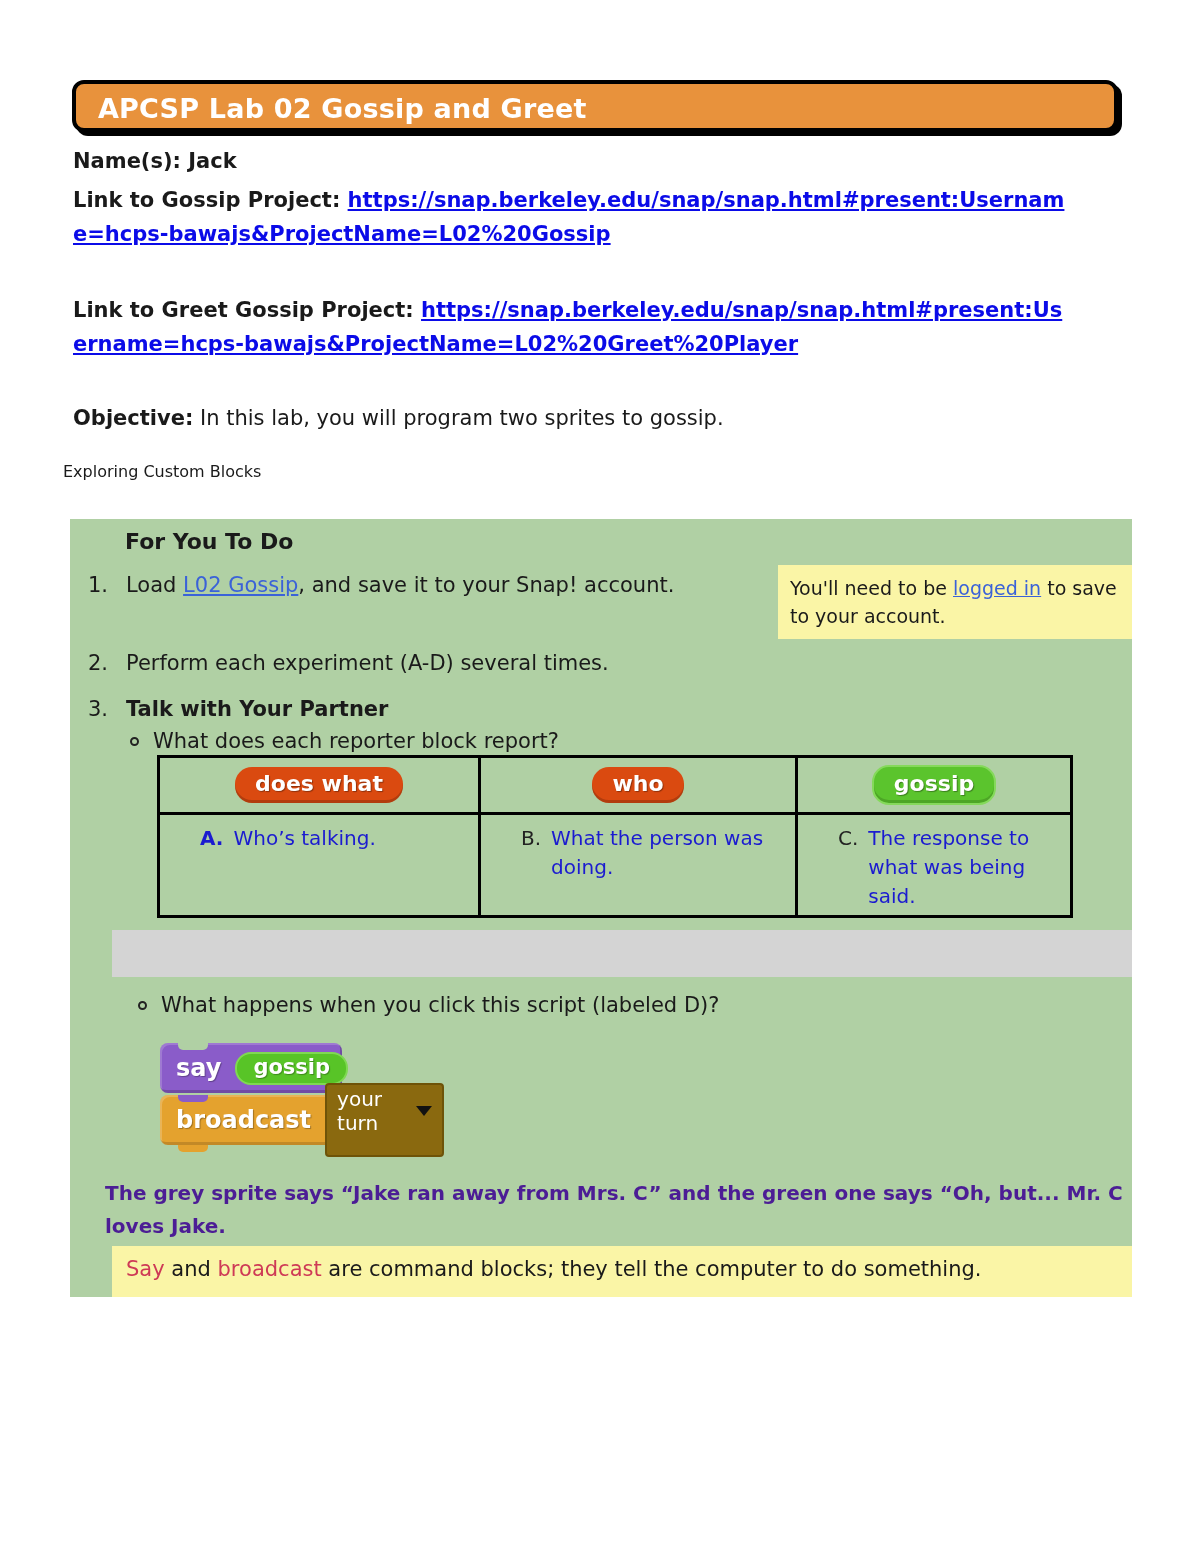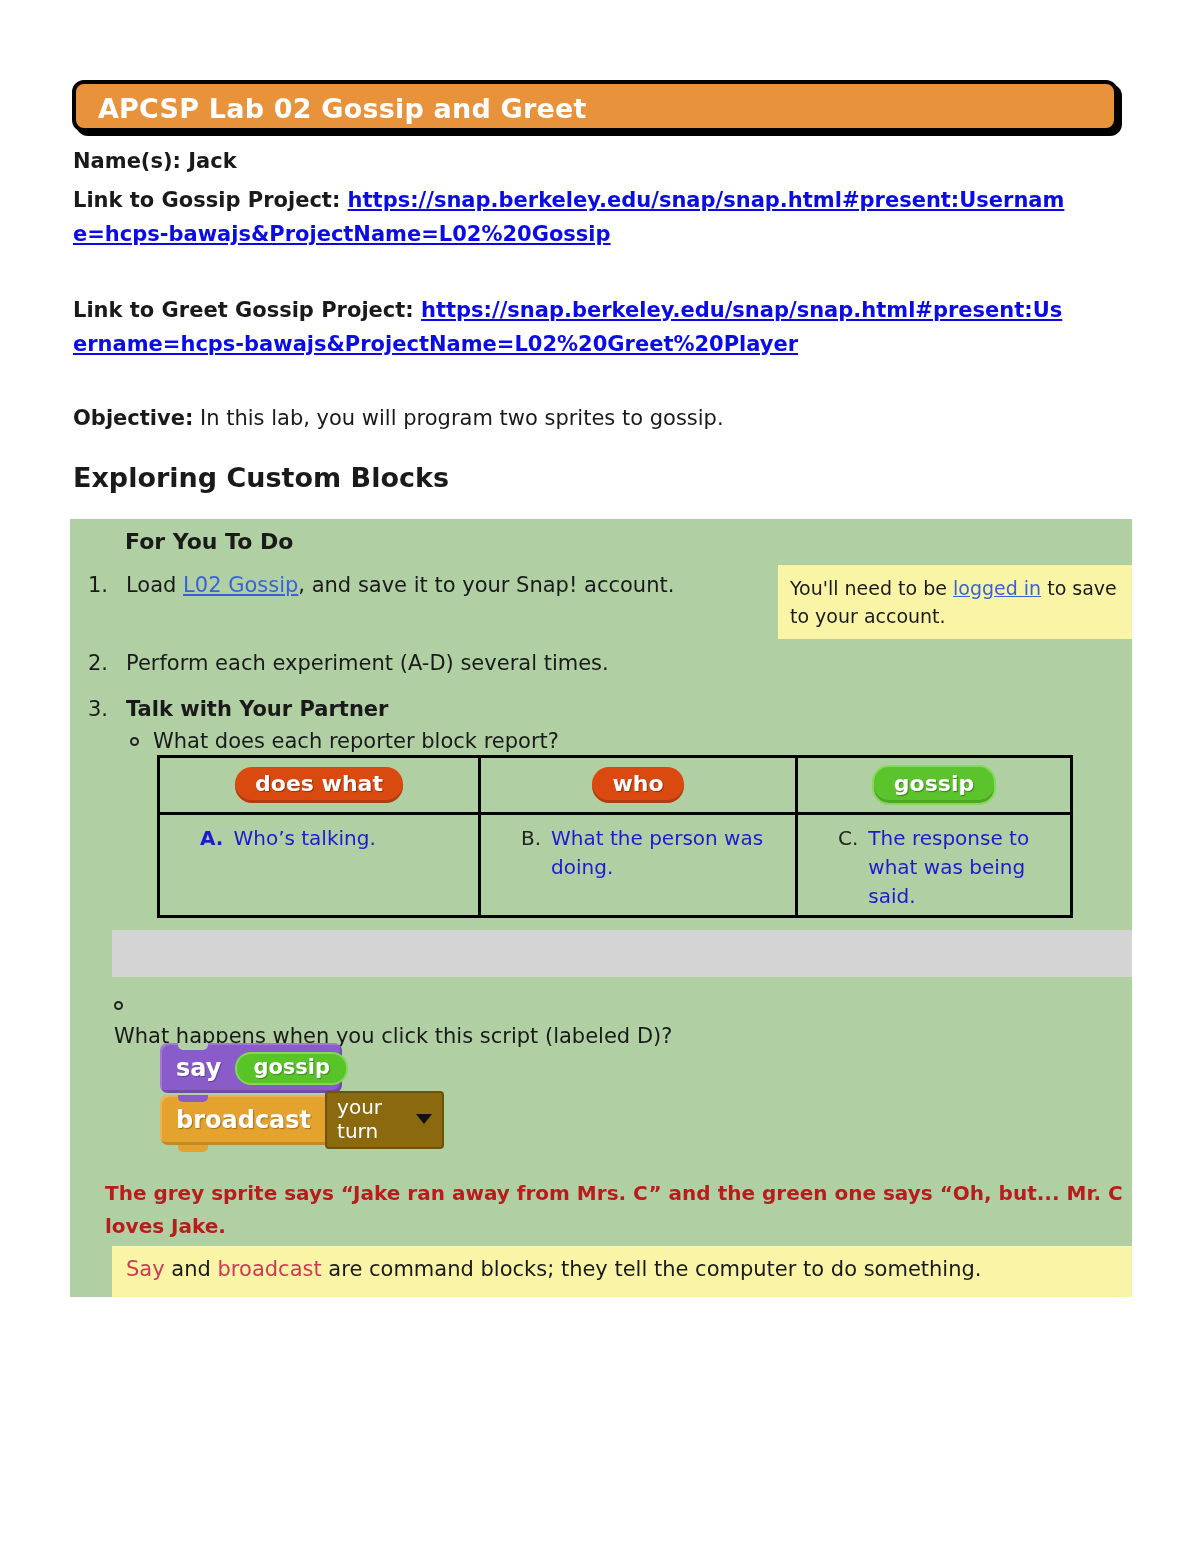--- a/index.html
+++ b/index.html
@@ -17,37 +17,37 @@
   }
   .banner-title { color:#fff; font-weight:bold; font-size:27px; letter-spacing:0.2px; }
   
   .name-line { position:absolute; left:73px; top:149px; font-size:21px; font-weight:bold; }
   .link-para { position:absolute; left:73px; width:1002px; font-size:21px; font-weight:bold; line-height:34px; }
   .para-gossip { top:183px; }
   .para-greet  { top:293px; }
   .biglink { color:#0B0BE8; text-decoration:underline; word-break:break-all; cursor:pointer; }
   .objective { position:absolute; left:73px; top:406px; font-size:21px; }
   .b { font-weight:bold; }
-  .section-heading { position:absolute; left:73px; top:462px; font-size:27px; font-weight:bold; }
+  .section-heading { position:absolute; left:63px; top:462px; font-size:16px; font-weight:normal; }
   
   .green-box { position:absolute; left:70px; top:519px; width:1062px; height:778px; background:#B0D0A4; }
   .fytd { position:absolute; left:28px; top:10px; font-size:22px; font-weight:bold;margin-left:27px; }
   .note1 {
     position:absolute; left:708px; top:46px; width:354px; min-height:73px;
     background:#FAF5A6; padding:9px 12px; font-size:19px; line-height:28px;
   }
   .inlink { color:#3A62D8; text-decoration:underline; cursor:pointer; }
   .item { position:absolute; display:flex; font-size:21px; }
   .item .num { width:38px; flex:none; }
   .item1 { left:18px; top:54px; }
   .item2 { left:18px; top:132px; }
   .item3 { left:18px; top:178px; }
   .qrow { position:absolute; display:flex; gap:14px; font-size:21px;text-align:right; }
   .q1 { left:60px; top:210px; }
-  .q2 { left:44px; top:474px;flex-direction:column; }
+  .q2 { left:68px; top:474px; }
   .odot { width:9px; height:9px; border:2px solid #222; border-radius:50%; flex:none; margin-top:8px; background:transparent; }
   
   .tbl {
     position:absolute; left:87px; top:236px; width:916px; height:163px;
     border:3px solid #000; display:grid;
     grid-template-columns:321px 317px 272px; grid-template-rows:57px 1fr;
   }
   .hcell { border-right:3px solid #000; border-bottom:3px solid #000; display:flex; align-items:center; justify-content:center; }
   .hcell.last, .acell.last { border-right:none; }
   .acell { border-right:3px solid #000; padding:9px 6px 0 40px; display:flex; gap:10px; }
@@ -89,26 +89,26 @@
   .broadcast-block::before { 
     content:""; position:absolute; left:18px; top:0; width:30px; height:7px;
     background:#8A5CC9; border-radius:0 0 5px 5px;
   }
   .broadcast-block::after { 
     content:""; position:absolute; left:18px; bottom:-7px; width:30px; height:7px;
     background:#E4A22E; border-radius:0 0 5px 5px;
   }
   .dropdown {
     background:#8A690F; border:2px solid #6E5308; border-radius:4px; color:#fff;
-    font-size:20px; padding:2px 10px 4px; display:flex; align-items:center; gap:10px;
+    font-size:20px; padding:2px 10px 20px; display:flex; align-items:center; gap:10px;
     cursor:pointer;
   }
   .dd-arrow { width:0; height:0; border-left:8px solid transparent; border-right:8px solid transparent; border-top:10px solid #111; }
   
-  .result { position:absolute; left:35px; top:658px; width:1044px; font-size:20px; font-weight:bold; color:#b91c1c; line-height:33px; }
+  .result { position:absolute; left:35px; top:658px; width:1044px; font-size:20px; font-weight:bold; color:#4c1d95; line-height:33px; }
   .note2 {
     position:absolute; left:42px; top:727px; width:1020px; height:51px;
     background:#FAF5A6; padding:11px 14px; font-size:21px;
   }
   .red { color:#CE3A56; }
 </style>
 </head>
 <body>
 
 <div class="page">

